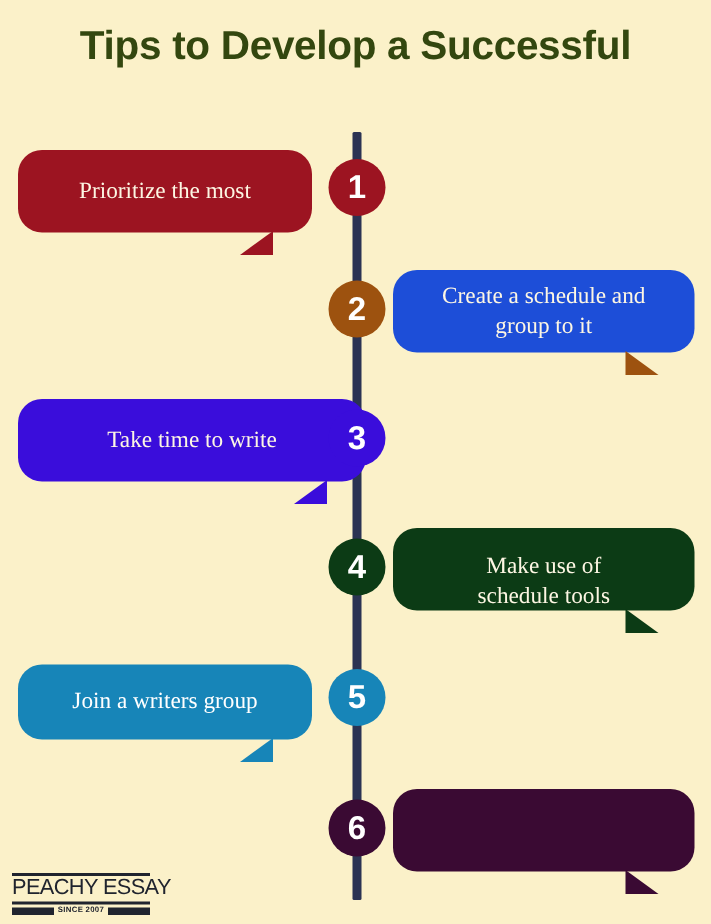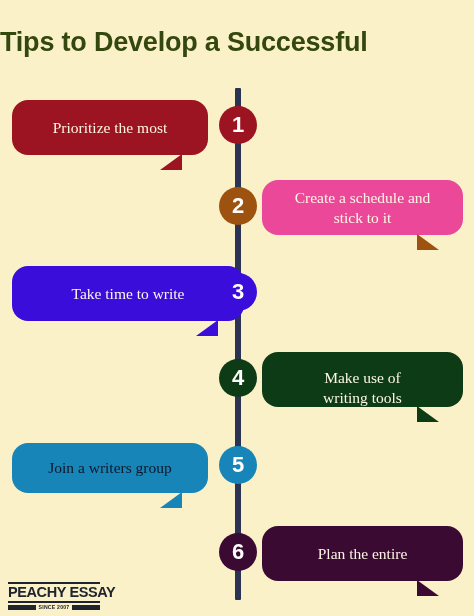--- a/index.html
+++ b/index.html
@@ -21,27 +21,27 @@
     background: #fbf1c9;
     overflow: hidden;
   }
 
   
   .title {
     position: absolute;
     left: 0;
     top: 14px;
     width: 474px;
+    text-align: center;
     font-family: "Liberation Sans", sans-serif;
     font-weight: bold;
     font-size: 27px;
     line-height: 33px;
     color: #33470f;
     letter-spacing: -0.2px;
-    margin-top: 12px;
   }
   .title-line { display: block; }
 
   
   .spine {
     position: absolute;
     left: 235px;
     top: 88px;
     width: 6px;
     height: 512px;
@@ -106,21 +106,21 @@
     width: 92px;
     z-index: 6;
   }
   .logo-rule {
     height: 2px;
     background: #20242e;
     width: 92px;
   }
   .logo-name {
     font-family: "Liberation Sans", sans-serif;
-    font-weight: bold;
+    font-weight: normal;
     font-size: 14.5px;
     letter-spacing: -0.4px;
     color: #20242e;
     line-height: 15px;
     text-align: center;
     white-space: nowrap;
     margin: 1px 0;
   }
   .logo-sub {
     display: flex;
@@ -155,50 +155,50 @@
   <div class="spine" style="background: rgb(43, 51, 83);"></div>
 
   <div id="steps-layer">
       <div class="bubble left" style="background: rgb(156, 20, 33); color: rgb(156, 20, 33); left: 12px; top: 100px; width: 196px; height: 55px;">
         <div class="txt" style="color: rgb(253, 246, 227);"><span>Prioritize the most</span><br></div>
         <span class="tail"></span>
       </div>
       <div class="num-circle" style="background: rgb(156, 20, 33); top: 106px;">
         <span>1</span>
       </div>
-      <div class="bubble right" style="background: #ec4899; color: rgb(157, 82, 15); left: 262px; top: 180px; width: 201px; height: 55px;">
-        <div class="txt" style="color: rgb(253, 246, 227);"><span>Create a schedule and</span><br><span>stick to it</span></div>
+      <div class="bubble right" style="background: #1d4ed8; color: rgb(157, 82, 15); left: 262px; top: 180px; width: 201px; height: 55px;">
+        <div class="txt" style="color: rgb(253, 246, 227);"><span>Create a schedule and</span><br><span>group to it</span></div>
         <span class="tail"></span>
       </div>
       <div class="num-circle" style="background: rgb(157, 82, 15); top: 187px;">
         <span>2</span>
       </div>
       <div class="bubble left" style="background: rgb(58, 13, 219); color: rgb(58, 13, 219); left: 12px; top: 266px; width: 232px; height: 55px;">
         <div class="txt" style="color: rgb(253, 246, 227);"><span>Take time to write</span><br></div>
         <span class="tail"></span>
       </div>
       <div class="num-circle" style="background: rgb(58, 13, 219); top: 273px;">
         <span>3</span>
       </div>
       <div class="bubble right" style="background: rgb(12, 59, 21); color: rgb(12, 59, 21); left: 262px; top: 352px; width: 201px; height: 55px;">
-        <div class="txt" style="color: rgb(253, 246, 227); margin-top: 17px;"><span>Make use of</span><br><span>writing tools</span></div>
+        <div class="txt" style="color: rgb(253, 246, 227); margin-top: 17px;"><span>Make use of</span><br><span>schedule tools</span></div>
         <span class="tail"></span>
       </div>
       <div class="num-circle" style="background: rgb(12, 59, 21); top: 359px;">
         <span>4</span>
       </div>
       <div class="bubble left" style="background: rgb(23, 133, 184); color: rgb(23, 133, 184); left: 12px; top: 443px; width: 196px; height: 50px;">
-        <div class="txt" style="color: #0f172a;"><span>Join a writers group</span></div>
+        <div class="txt" style="color: #ffffff;"><span>Join a writers group</span></div>
         <span class="tail"></span>
       </div>
       <div class="num-circle" style="background: rgb(23, 133, 184); top: 446px;">
         <span>5</span>
       </div>
       <div class="bubble right" style="background: rgb(58, 10, 51); color: rgb(58, 10, 51); left: 262px; top: 526px; width: 201px; height: 55px;">
-        <div class="txt" style="color: rgb(253, 246, 227);"><span>Plan the entire</span><br></div>
+        <div class="txt" style="color: rgb(253, 246, 227);"><br></div>
         <span class="tail"></span>
       </div>
       <div class="num-circle" style="background: rgb(58, 10, 51); top: 533px;">
         <span>6</span>
       </div>
     </div>
 
   <div class="logo">
     <div class="logo-rule" style="background: rgb(32, 36, 46);"></div>
     <div class="logo-name" style="color: rgb(32, 36, 46);">PEACHY ESSAY</div>

